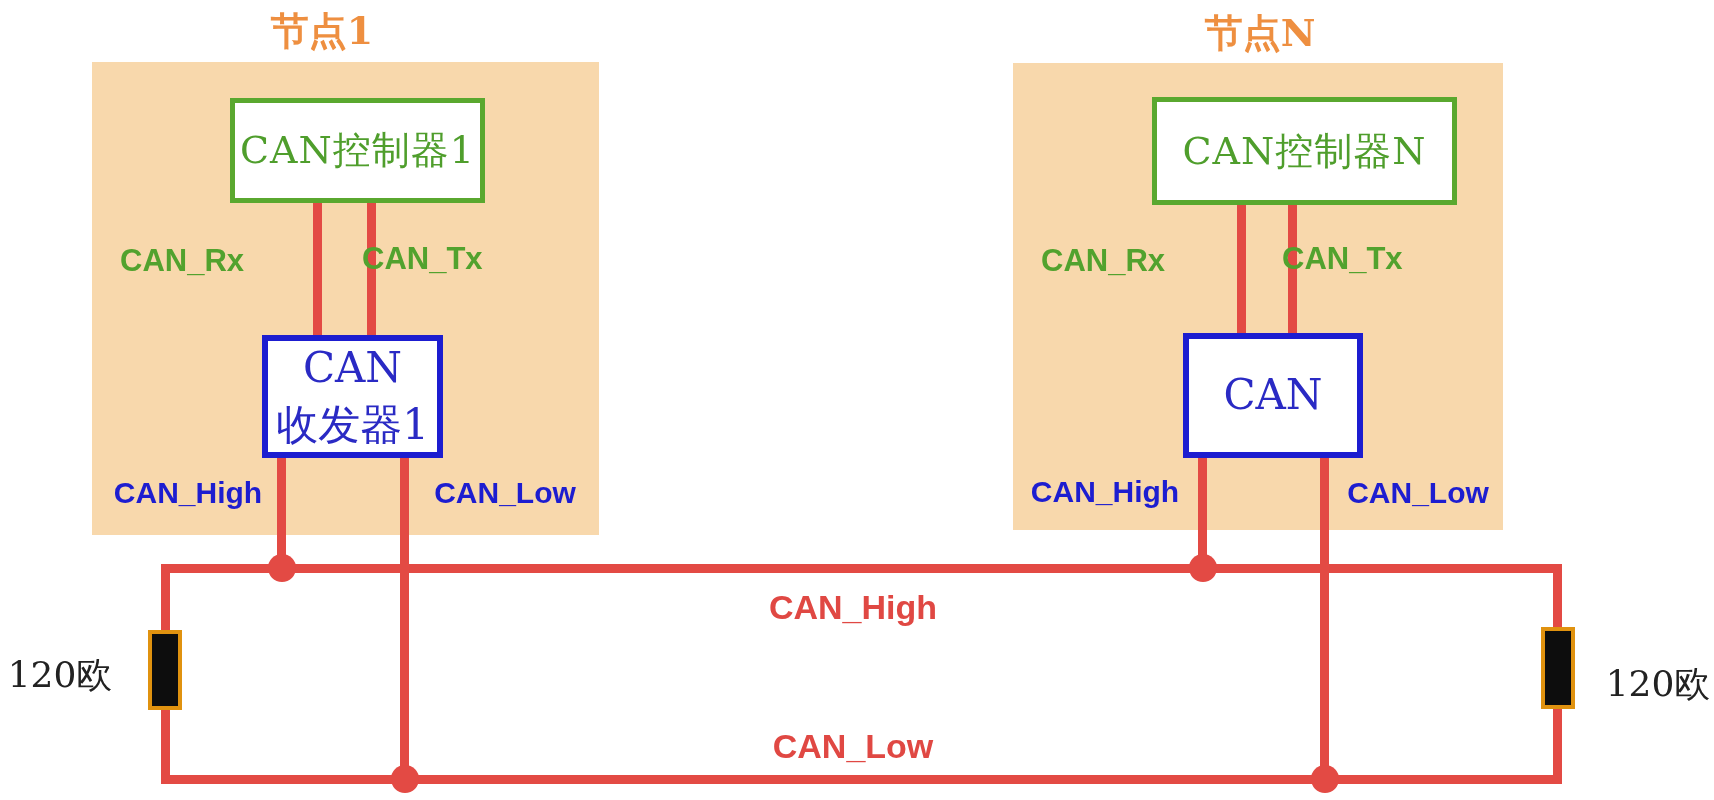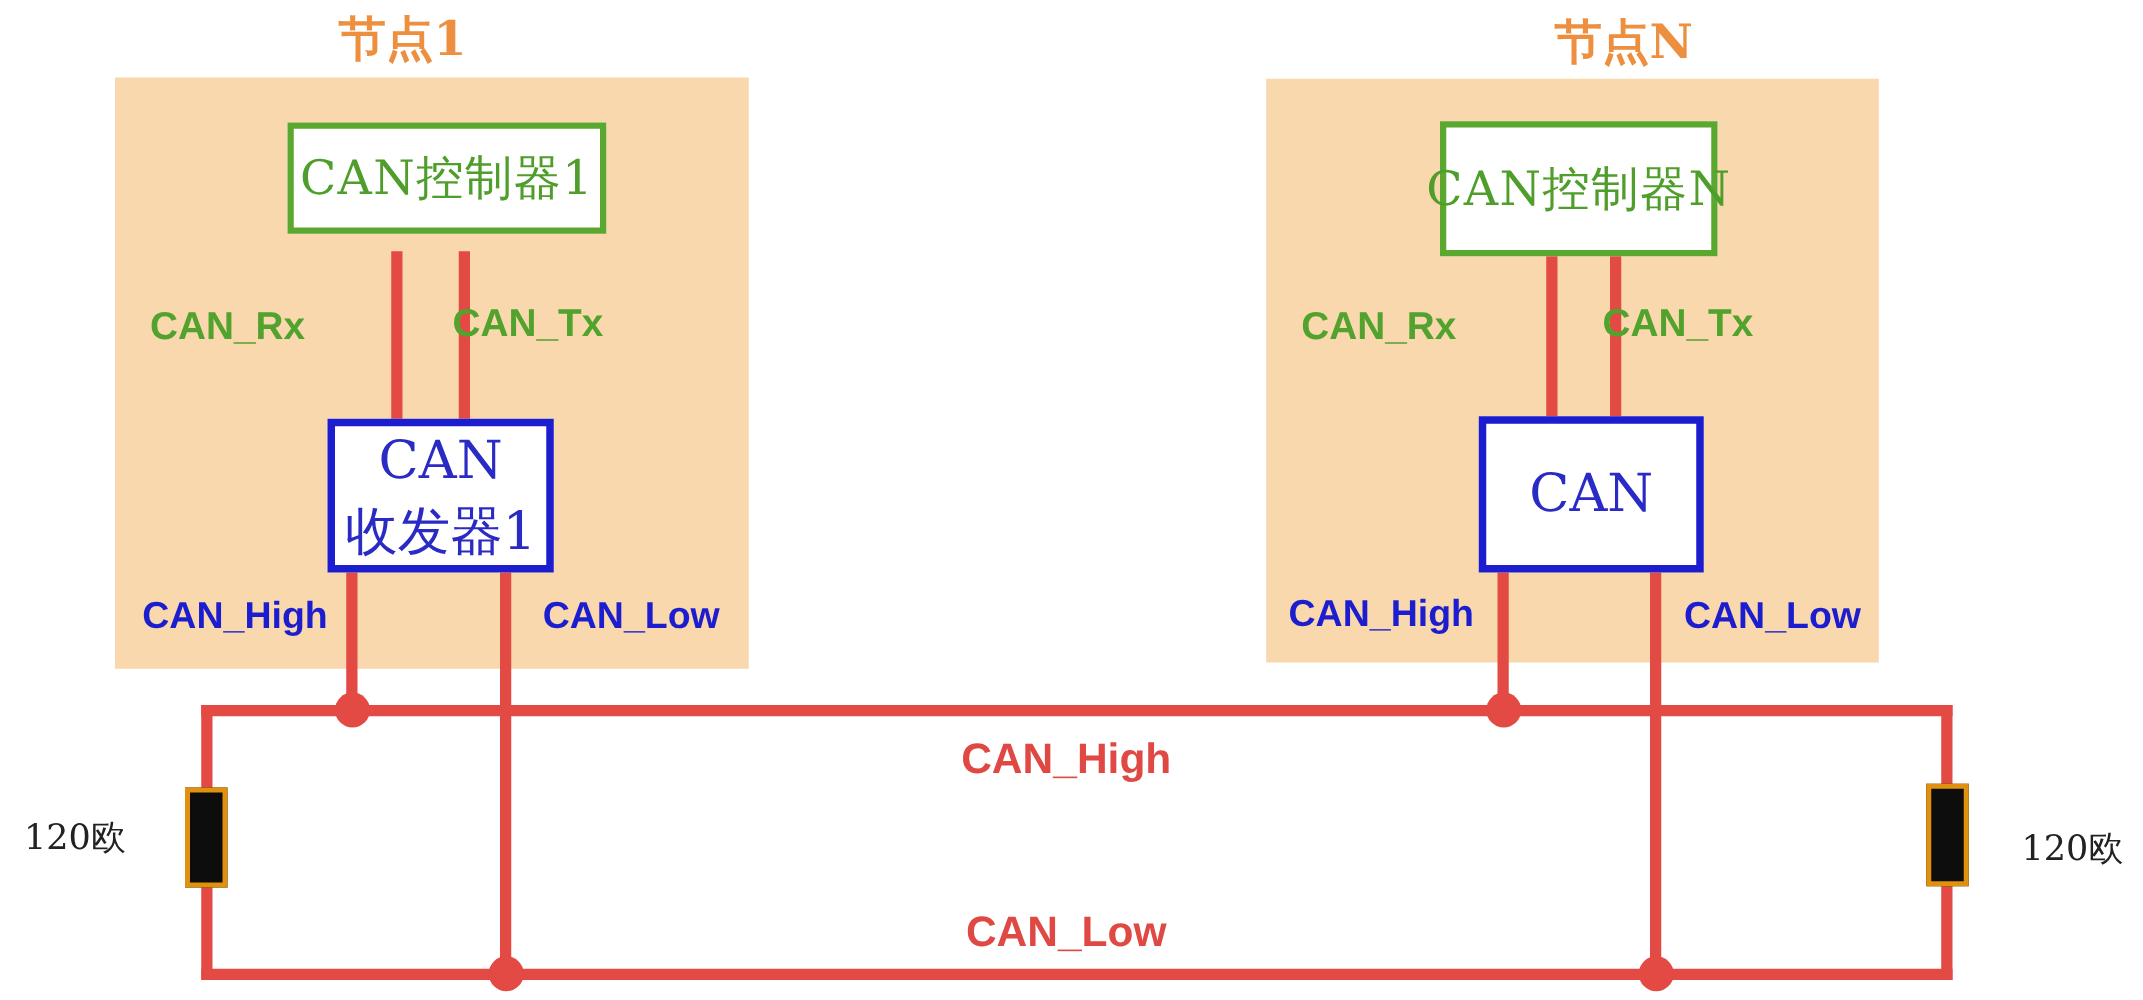--- a/index.html
+++ b/index.html
@@ -62,21 +62,21 @@
   }
   .label-blue{
     color:#1d1dd0;font-weight:bold;font-size:30px;text-align:center;white-space:nowrap;
   }
   .label-red{
     color:#e04843;font-weight:bold;font-size:34px;text-align:center;white-space:nowrap;
   }
   .label-black{
     color:#222222;
     font-family:"DejaVu Serif", serif;
-    font-size:28px;text-align:center;white-space:nowrap;
+    font-size:36px;text-align:center;white-space:nowrap;
   }
   .resistor{
     box-sizing:border-box;
     background:#0d0d0d;
     border:4px solid #e0920f;
   }
 </style>
 </head>
 <body>
 
@@ -84,44 +84,44 @@
 
   <div class="abs node-bg" style="left:92px;top:62px;width:507px;height:473px;"></div>
   <div class="abs node-title" style="left:227px;top:6px;width:190px;">节点1</div>
 
   <div class="abs wire" style="left:313px;top:201px;width:9px;height:136px;"></div>
   <div class="abs wire" style="left:367px;top:201px;width:9px;height:136px;"></div>
 
   <div class="abs wire" style="left:277px;top:455px;width:9px;height:117px;"></div>
   <div class="abs wire" style="left:400px;top:455px;width:9px;height:328px;"></div>
 
-  <div class="abs controller-box" style="left:230px;top:98px;width:255px;height:89px;">
+  <div class="abs controller-box" style="left:230px;top:98px;width:255px;height:105px;">
     <span class="controller-label">CAN控制器1</span>
   </div>
 
   <div class="abs label-green" style="left:120px;top:243px;width:180px;">CAN_Rx</div>
   <div class="abs label-green" style="left:362px;top:241px;width:180px;">CAN_Tx</div>
 
   <div class="abs transceiver-box" style="left:262px;top:335px;width:181px;height:123px;">
     <span class="transceiver-label">CAN</span>
     <span class="transceiver-label">收发器1</span>
   </div>
 
   <div class="abs label-blue" style="left:98px;top:476px;width:180px;">CAN_High</div>
   <div class="abs label-blue" style="left:415px;top:476px;width:180px;">CAN_Low</div>
 
   <div class="abs node-bg" style="left:1013px;top:63px;width:490px;height:467px;"></div>
-  <div class="abs node-title" style="left:1204px;top:8px;width:190px;">节点N</div>
+  <div class="abs node-title" style="left:1165px;top:8px;width:190px;">节点N</div>
 
   <div class="abs wire" style="left:1237px;top:203px;width:9px;height:132px;"></div>
   <div class="abs wire" style="left:1288px;top:203px;width:9px;height:132px;"></div>
   <div class="abs wire" style="left:1198px;top:455px;width:9px;height:117px;"></div>
   <div class="abs wire" style="left:1320px;top:455px;width:9px;height:328px;"></div>
 
-  <div class="abs controller-box" style="left:1152px;top:97px;width:222px;height:108px;">
+  <div class="abs controller-box" style="left:1152px;top:97px;width:305px;height:108px;">
     <span class="controller-label">CAN控制器N</span>
   </div>
 
   <div class="abs label-green" style="left:1041px;top:243px;width:180px;">CAN_Rx</div>
   <div class="abs label-green" style="left:1282px;top:241px;width:180px;">CAN_Tx</div>
 
   <div class="abs transceiver-box" style="left:1183px;top:333px;width:180px;height:125px;">
     <span class="transceiver-label">CAN</span>
   </div>
 

